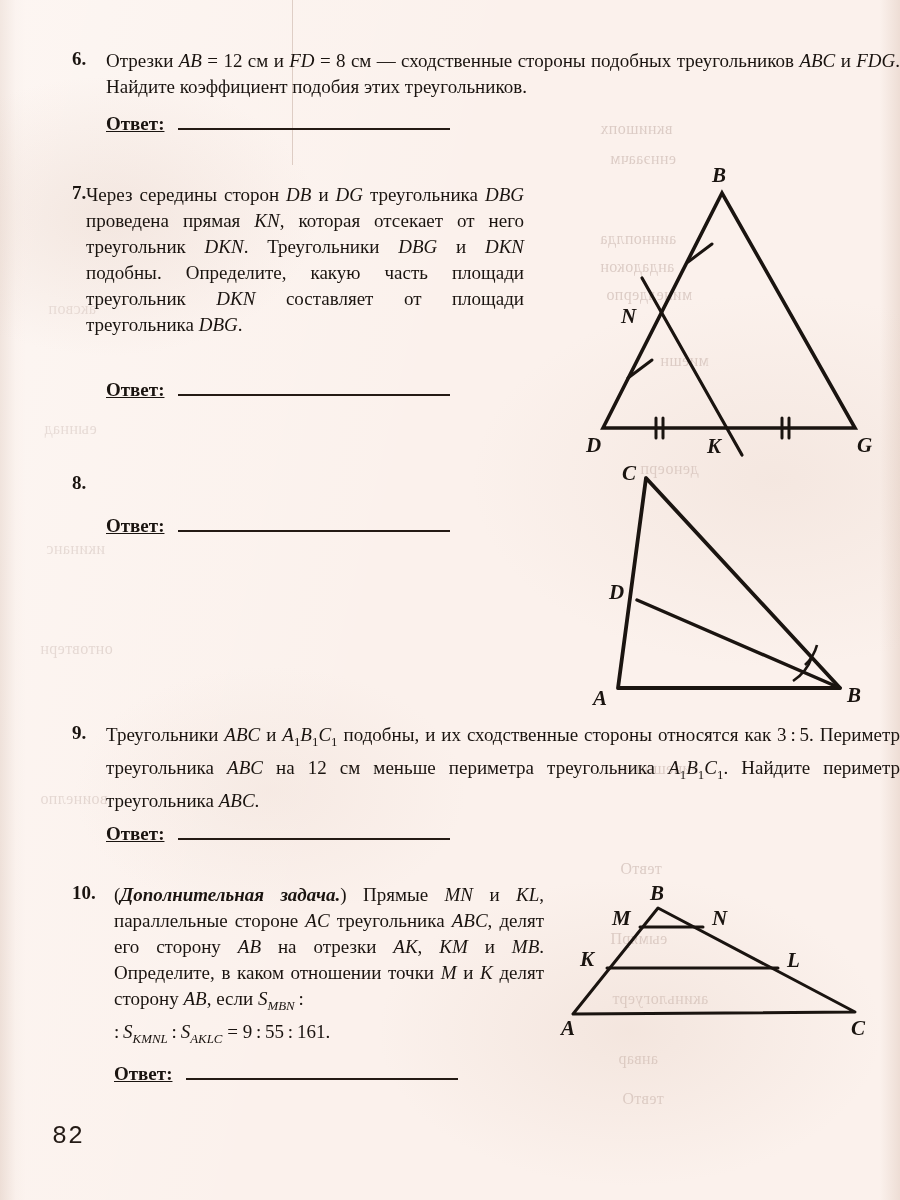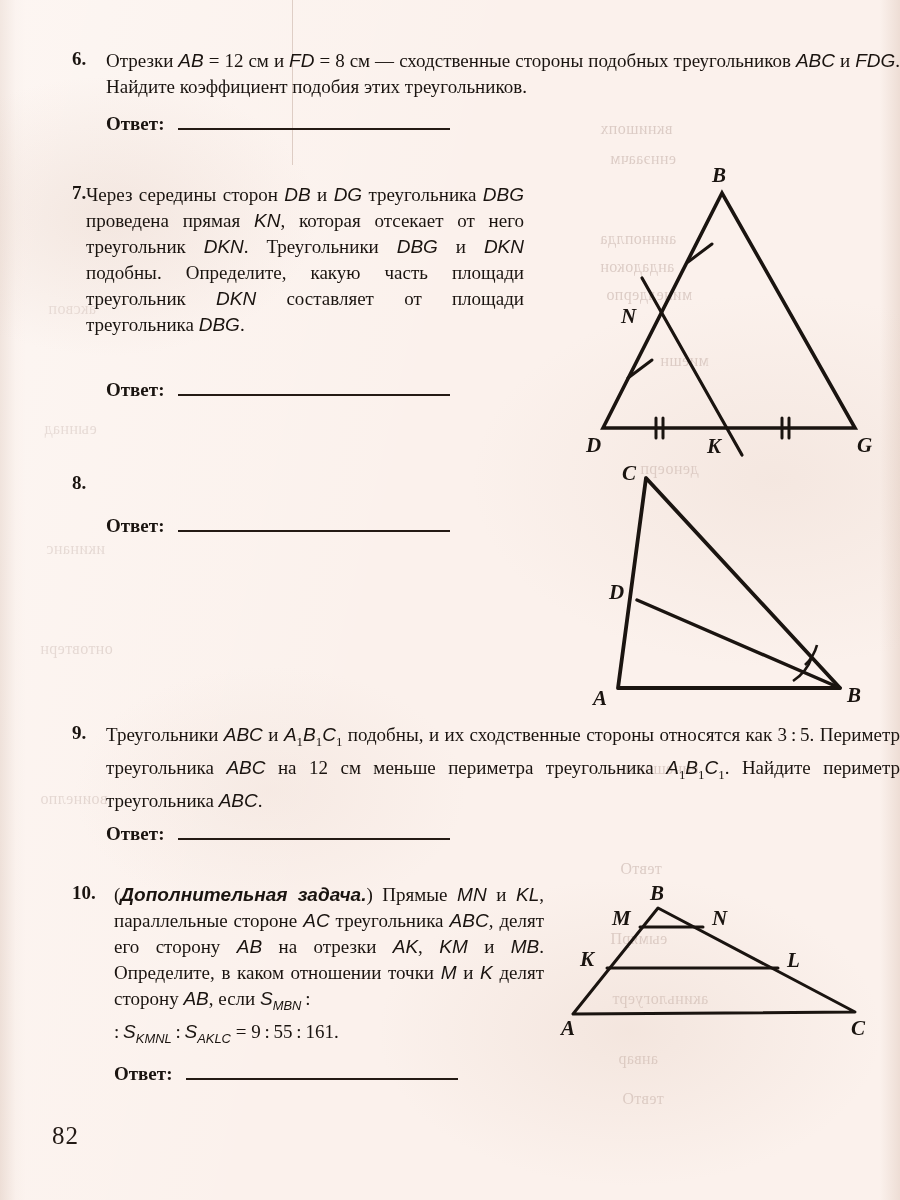--- a/index.html
+++ b/index.html
@@ -84,29 +84,30 @@
     line-height: 26px;
     text-align: justify;
     text-justify: inter-word;
     hyphens: manual;
   }
   .wide .p-body { width: 800px; }
   .narrow .p-body { width: 470px; }
 
   i.v {
     font-style: italic;
-    font-family: Liberation Sans, sans-serif;
+    font-family: Liberation Serif, serif;
   }
   sub { font-size: 0.68em; }
 
   .answer {
     display: flex;
     align-items: flex-end;
     gap: 14px;
     margin-top: 14px;
+    text-decoration: underline;
   }
   .answer-label {
     font-weight: bold;
     font-size: 19px;
     line-height: 19px;
     white-space: nowrap;
   }
   .answer-rule {
     height: 0;
     border-bottom: 2px solid #241a14;
@@ -123,21 +124,21 @@
     font-weight: bold;
     font-size: 21px;
     fill: #1a1410;
   }
 
   .page-number {
     position: absolute;
     left: 52px;
     top: 1122px;
     font-size: 25px;
-    font-family: Liberation Serif, serif;
+    font-family: Liberation Mono, monospace;
     color: #231a15;
     letter-spacing: 1px;
   }
 </style>
 </head>
 <body>
 
 <div class="paper-texture"></div>
 <div class="page-edge-left"></div>
 <div class="page-edge-right"></div>

